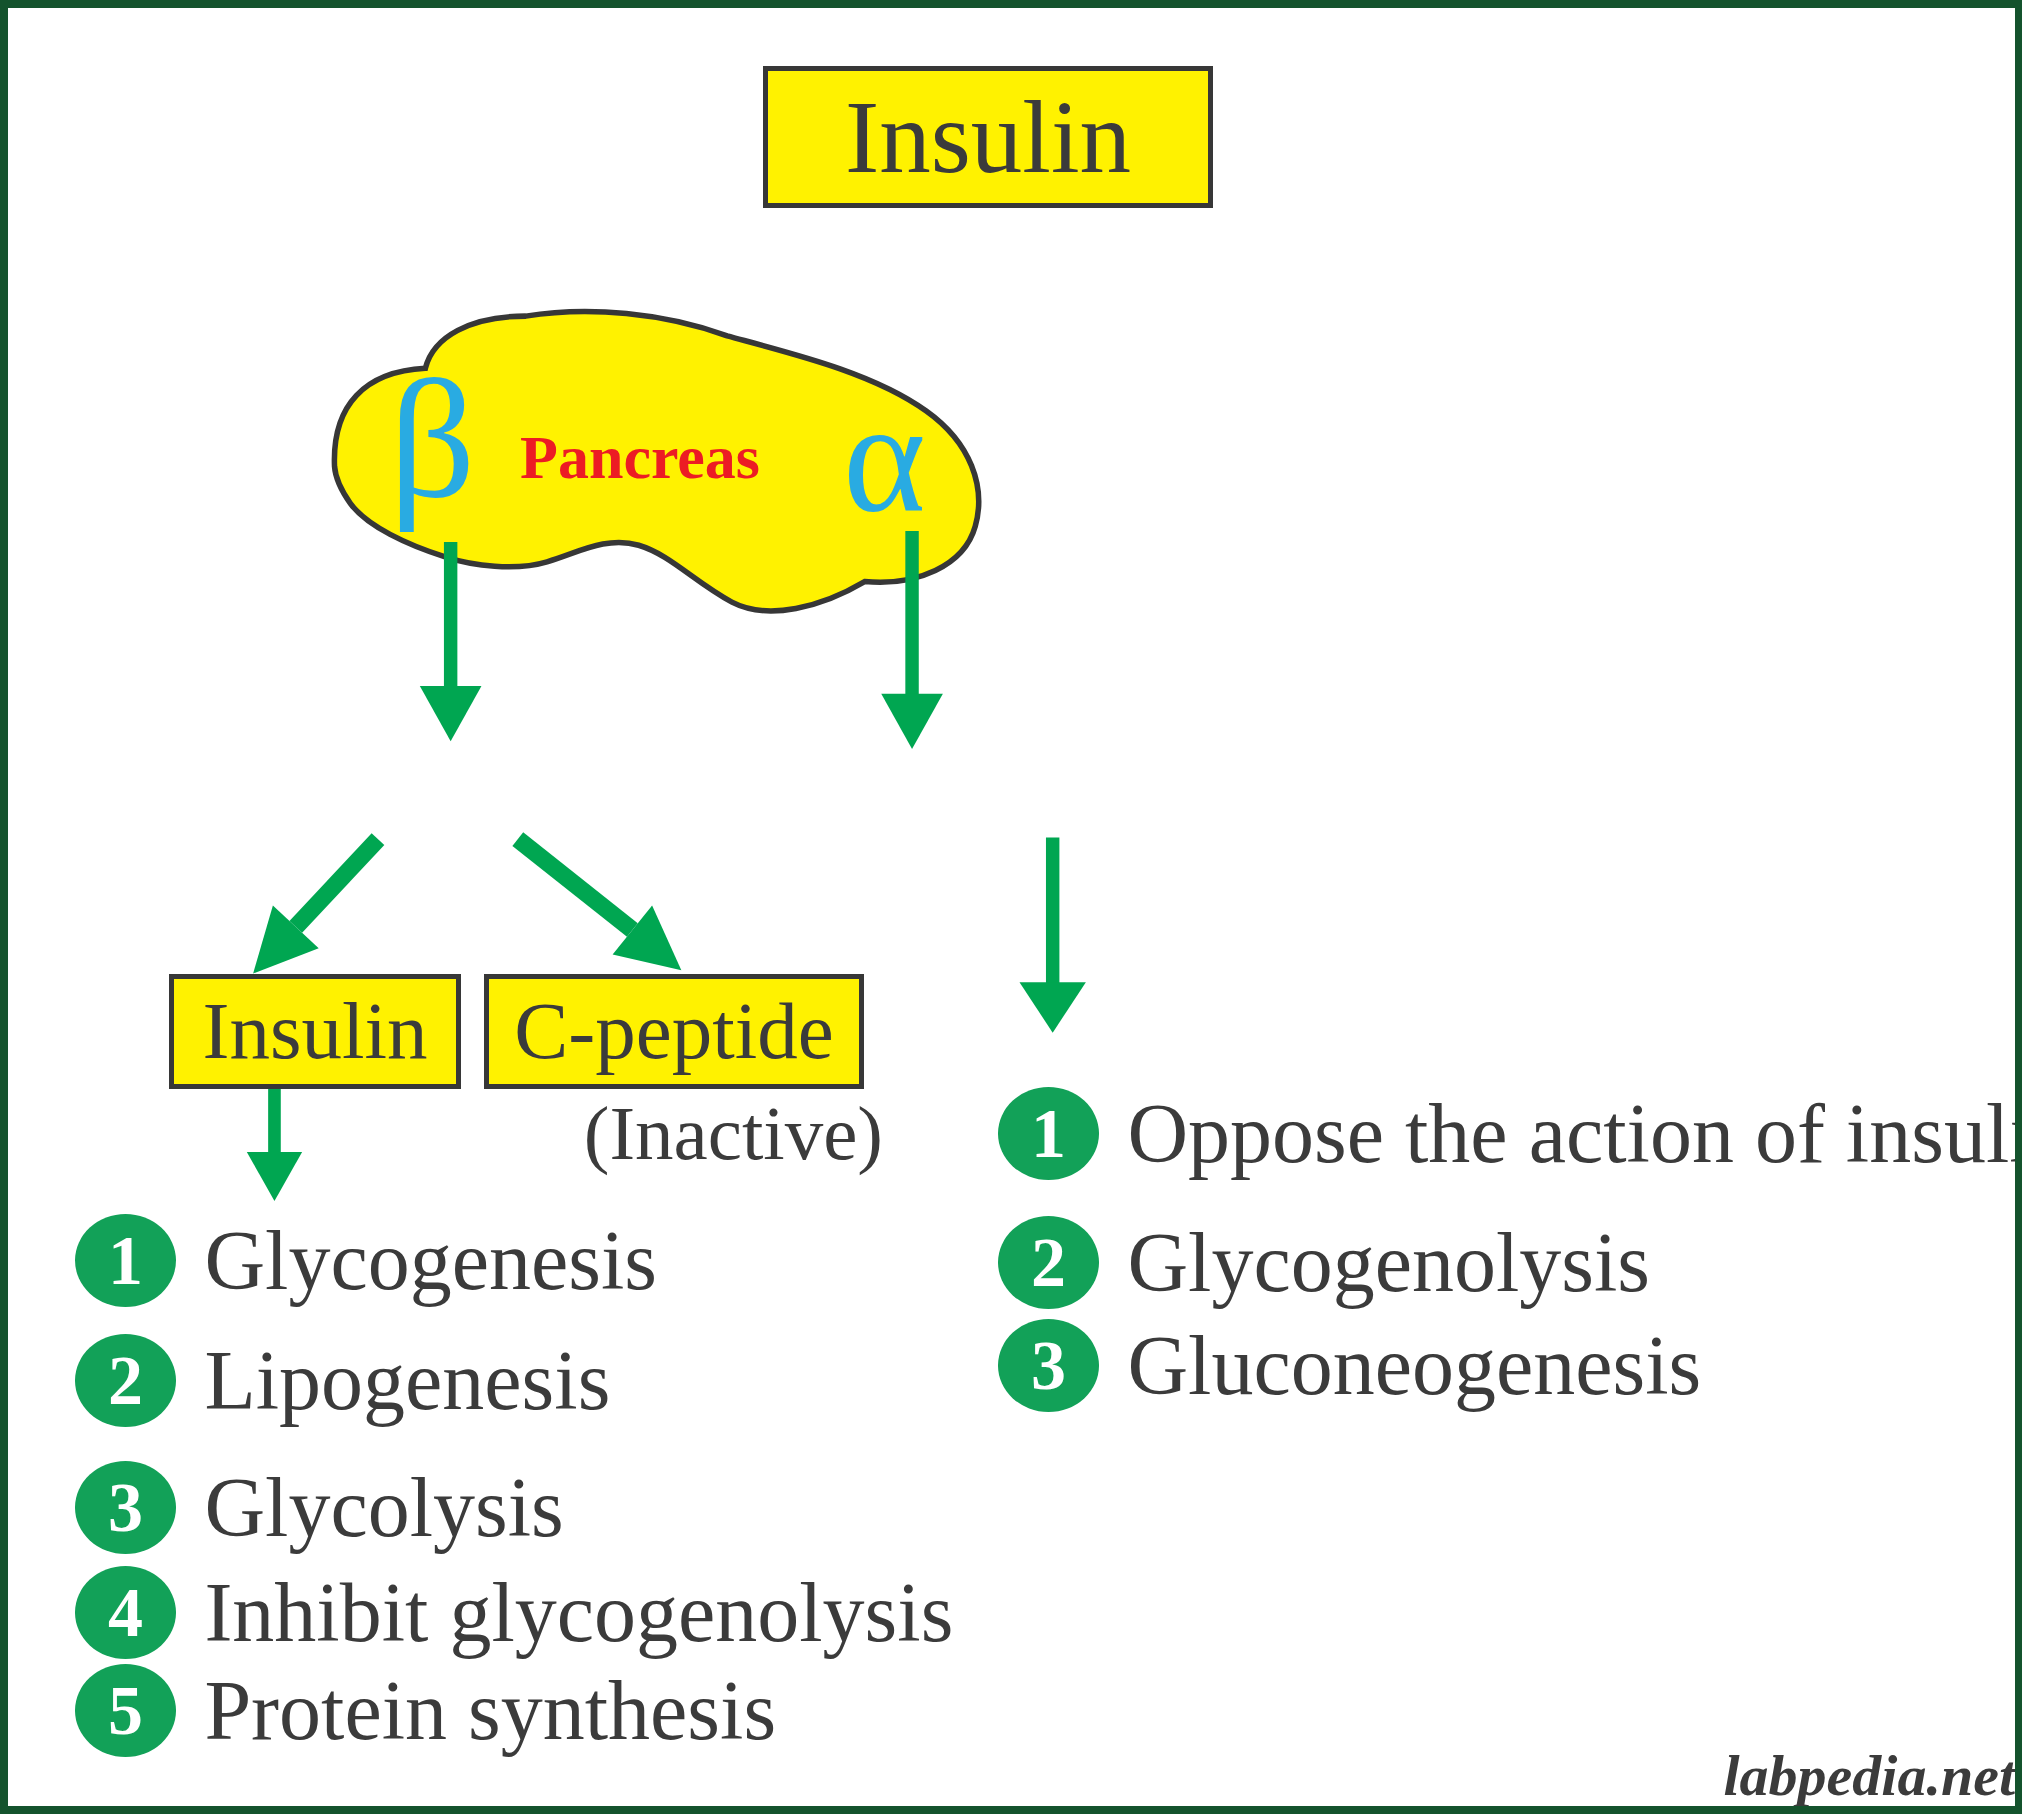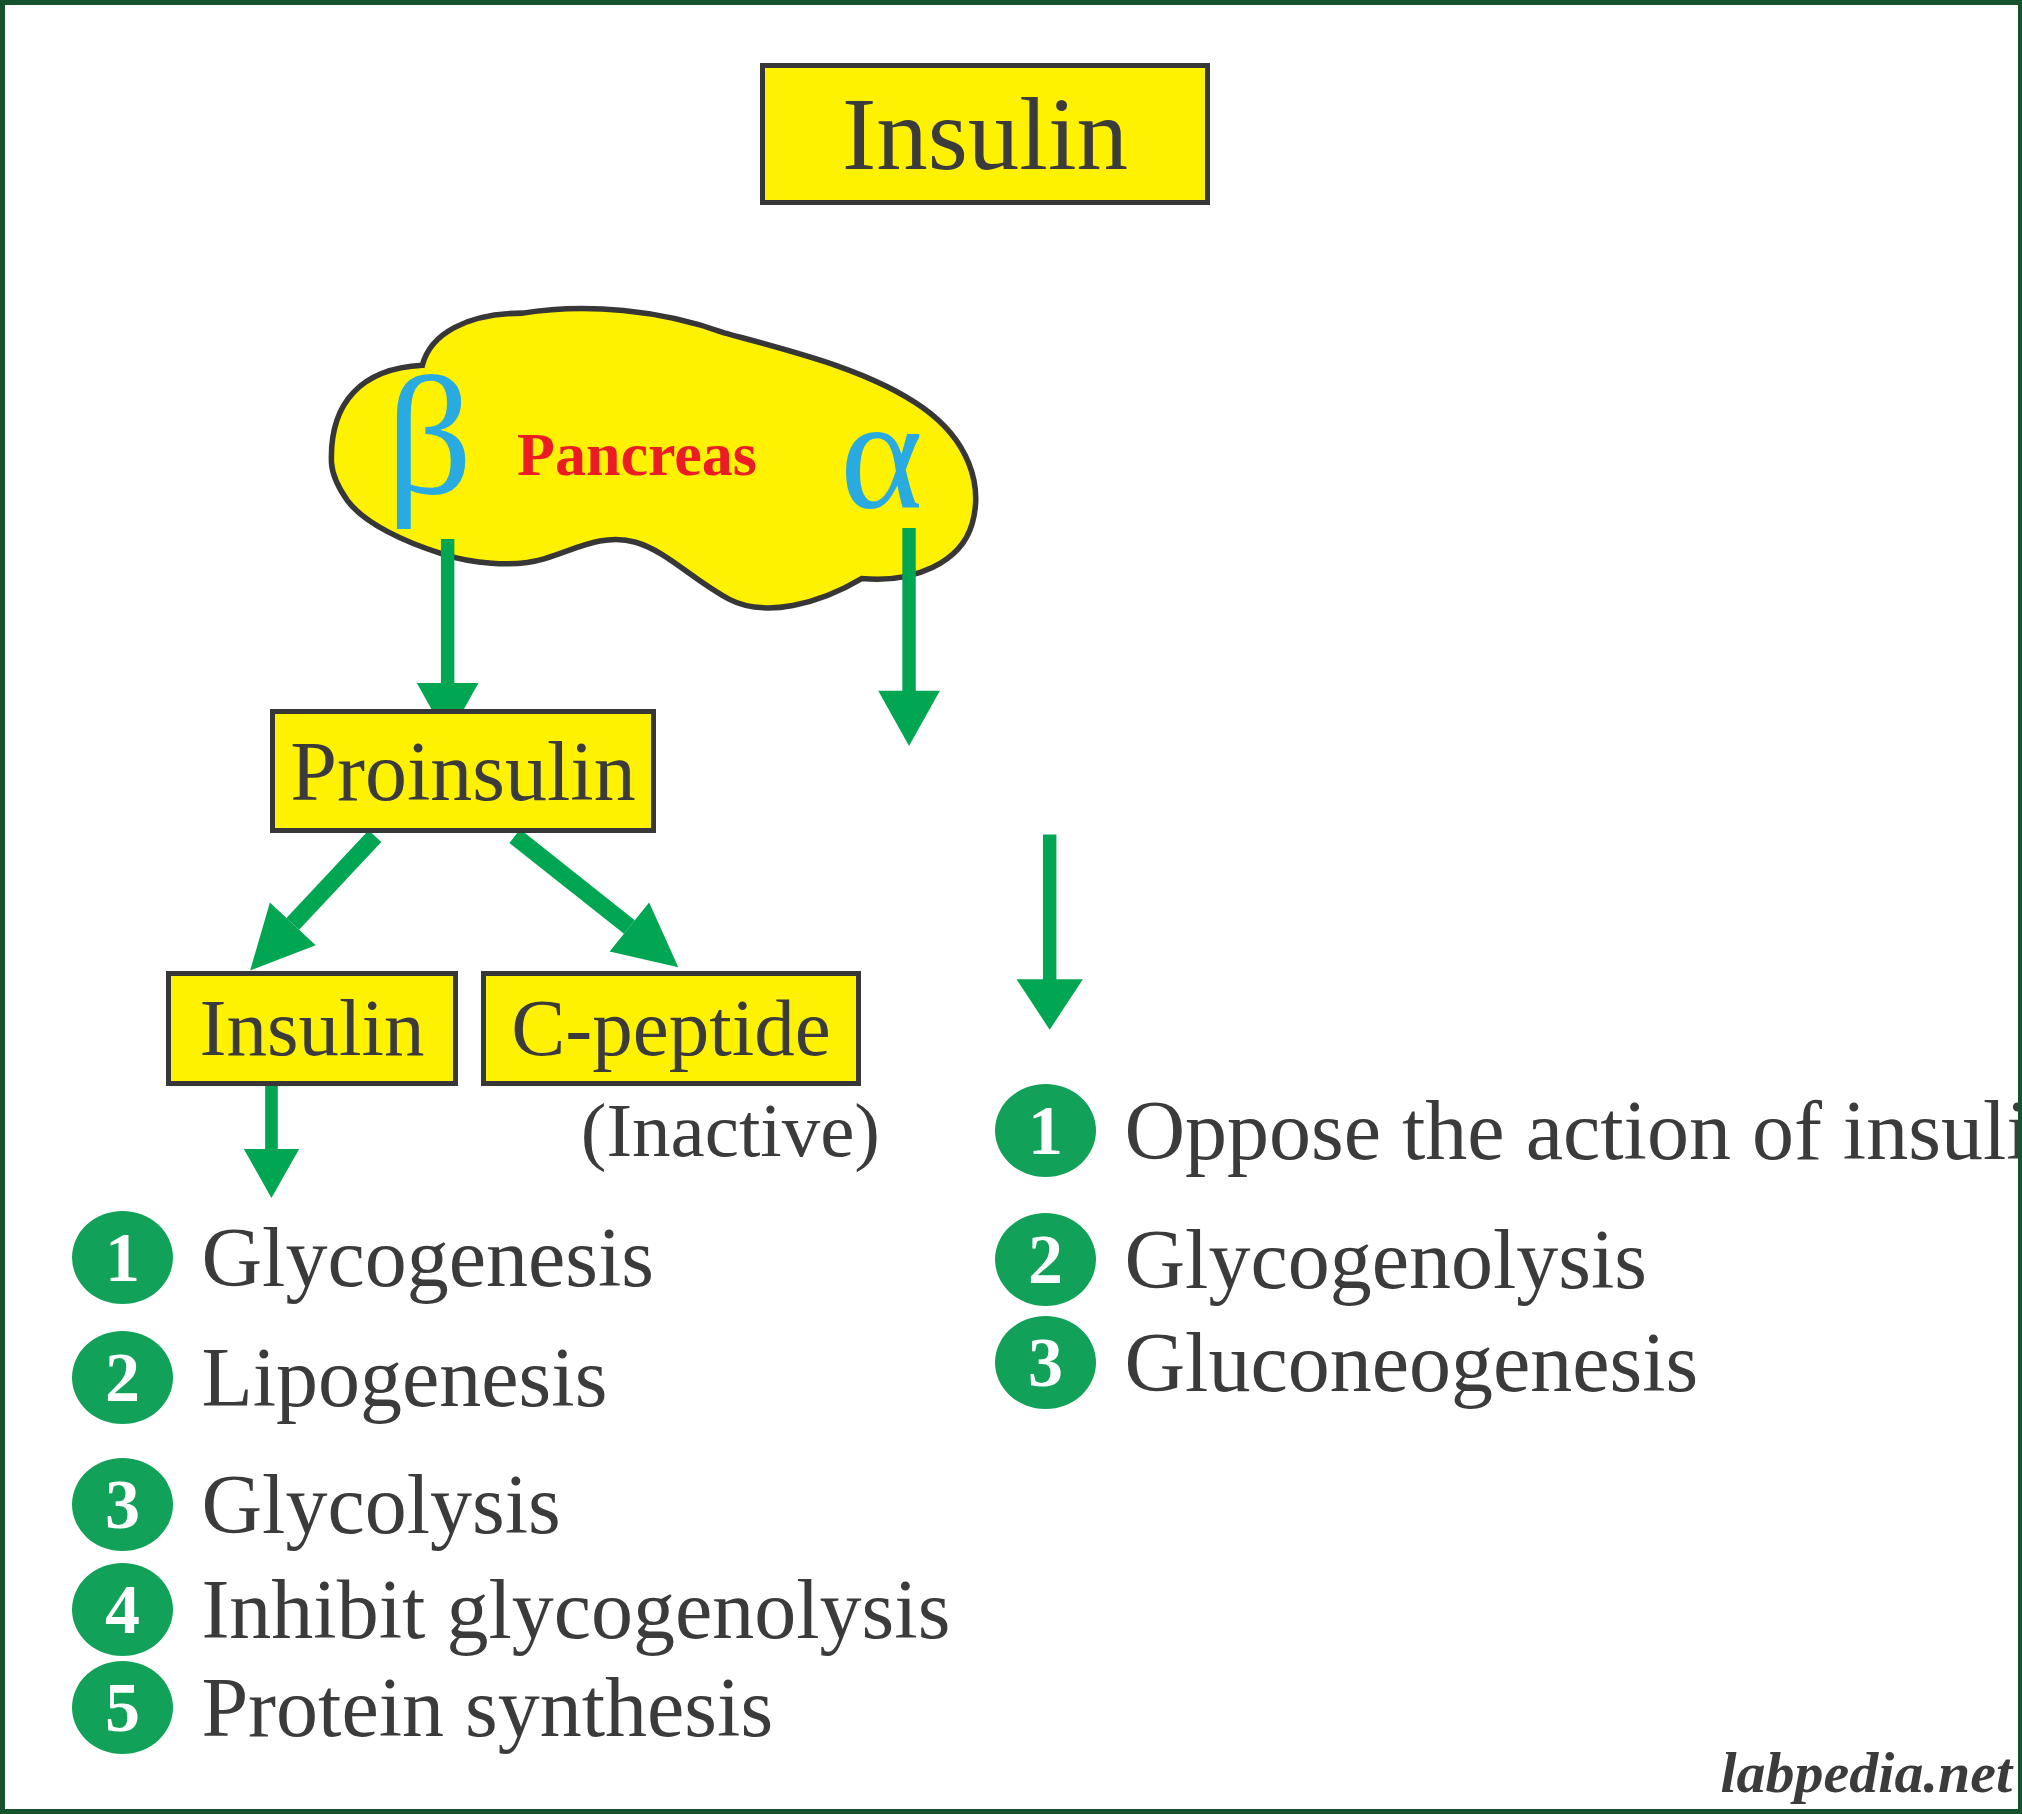--- a/index.html
+++ b/index.html
@@ -1,20 +1,20 @@
 <!DOCTYPE html>
 <html style="font-size:12.6px"><head>
 <meta charset="utf-8">
 <style>
   html,body { margin:0; padding:0; background:#ffffff; }
   .canvas {
     position:relative;
     width:2023px; height:1814px;
     background:#ffffff;
-    border:5px solid #14532d;
+    border:8px solid #14532d;
     box-sizing:border-box;
     font-family:"Liberation Serif","DejaVu Serif",serif;
     color:#3b3b3b;
     overflow:hidden;
   }
   .layer { position:absolute; left:0; top:0; z-index:1; }
   .ybox {
     position:absolute; z-index:2;
     background:#FFF200;
     border:5.5px solid #373737;
@@ -108,23 +108,20 @@
   </svg>
 
   <div class="ybox" id="title-box">
     <span>Insulin</span>
   </div>
 
   <div class="plain-label" id="pancreas-label">Pancreas</div>
   <div class="plain-label" id="beta-label">β</div>
   <div class="plain-label" id="alpha-label">α</div>
 
-  <div class="ybox" id="proinsulin-box">
-    <span>Proinsulin</span>
-  </div>
 
   <div class="ybox" id="insulin-box">
     <span>Insulin</span>
   </div>
   <div class="ybox" id="cpeptide-box">
     <span>C-peptide</span>
   </div>
   <div class="plain-label" id="inactive-label">(Inactive)</div>
 
   <div class="row" id="ins-row-0">

